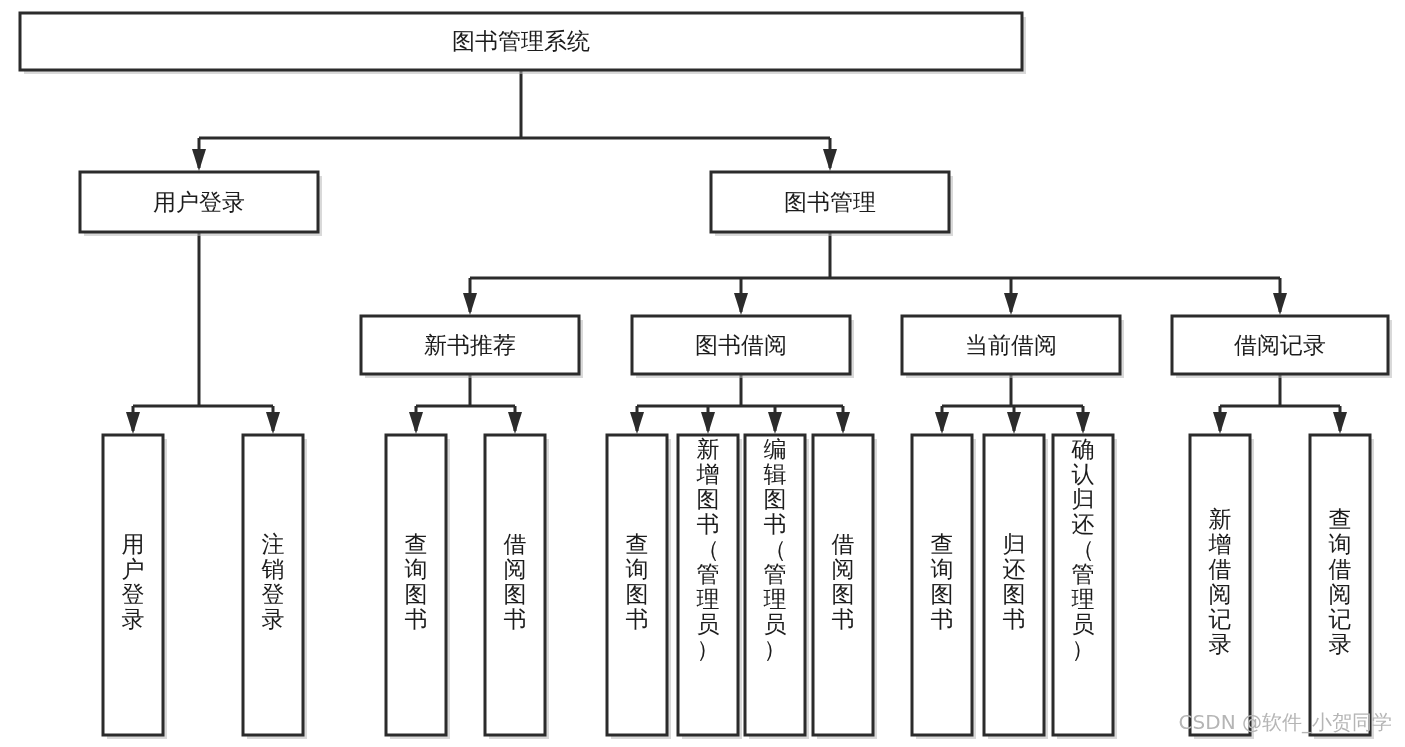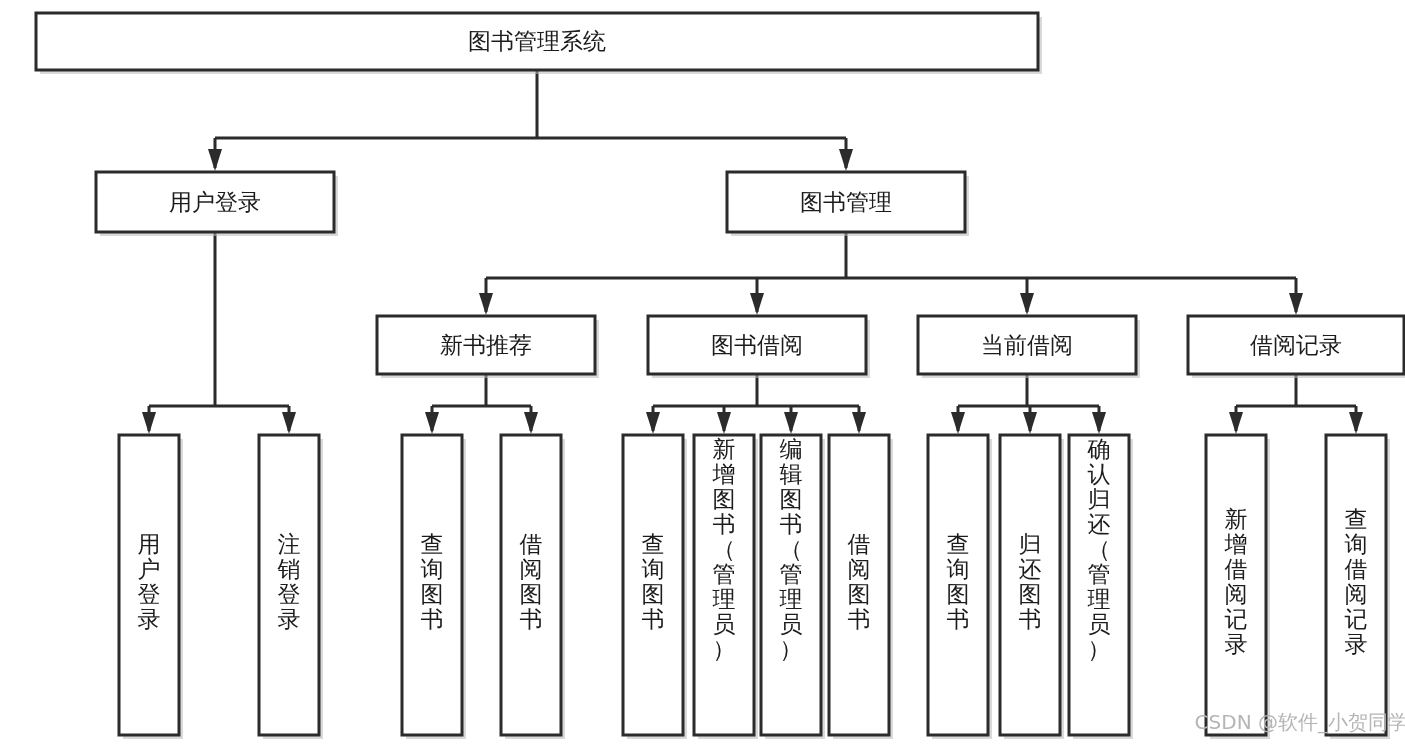--- a/index.html
+++ b/index.html
@@ -10,21 +10,21 @@
   }
   body {
     width: 1405px;
     height: 747px;
     font-family: "DejaVu Sans", "Liberation Sans", sans-serif;
     overflow: hidden;
     position: relative;
   }
   #diagram-root {
     position: absolute;
-    left: 16px;
+    left: 0;
     top: 0;
     width: 1176px;
     height: 747px;
   }
   svg.tree-canvas {
     display: block;
     width: 1405px;
     height: 747px;
   }
   .node-box {

